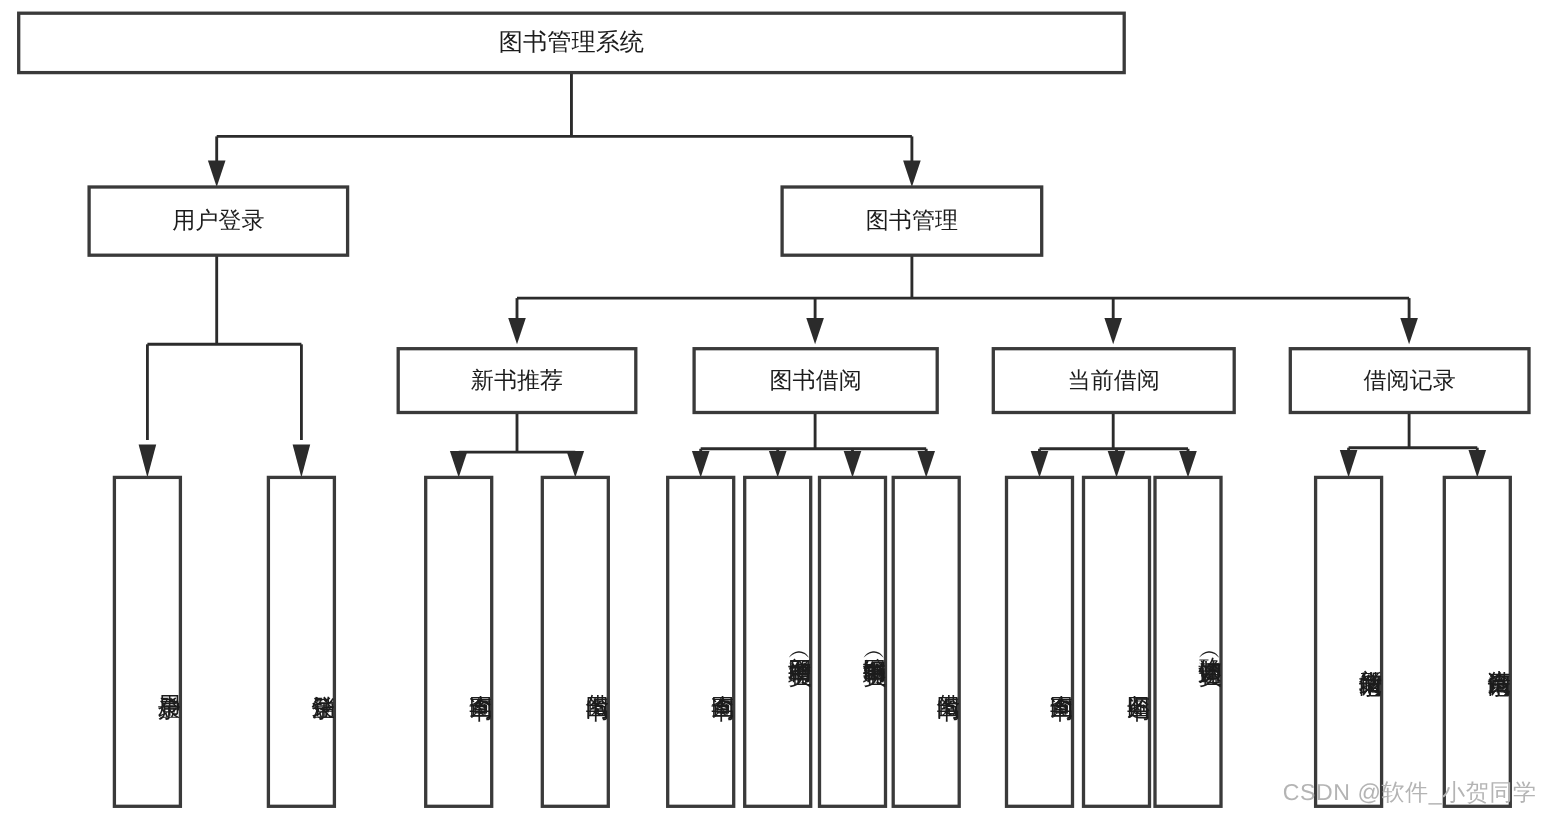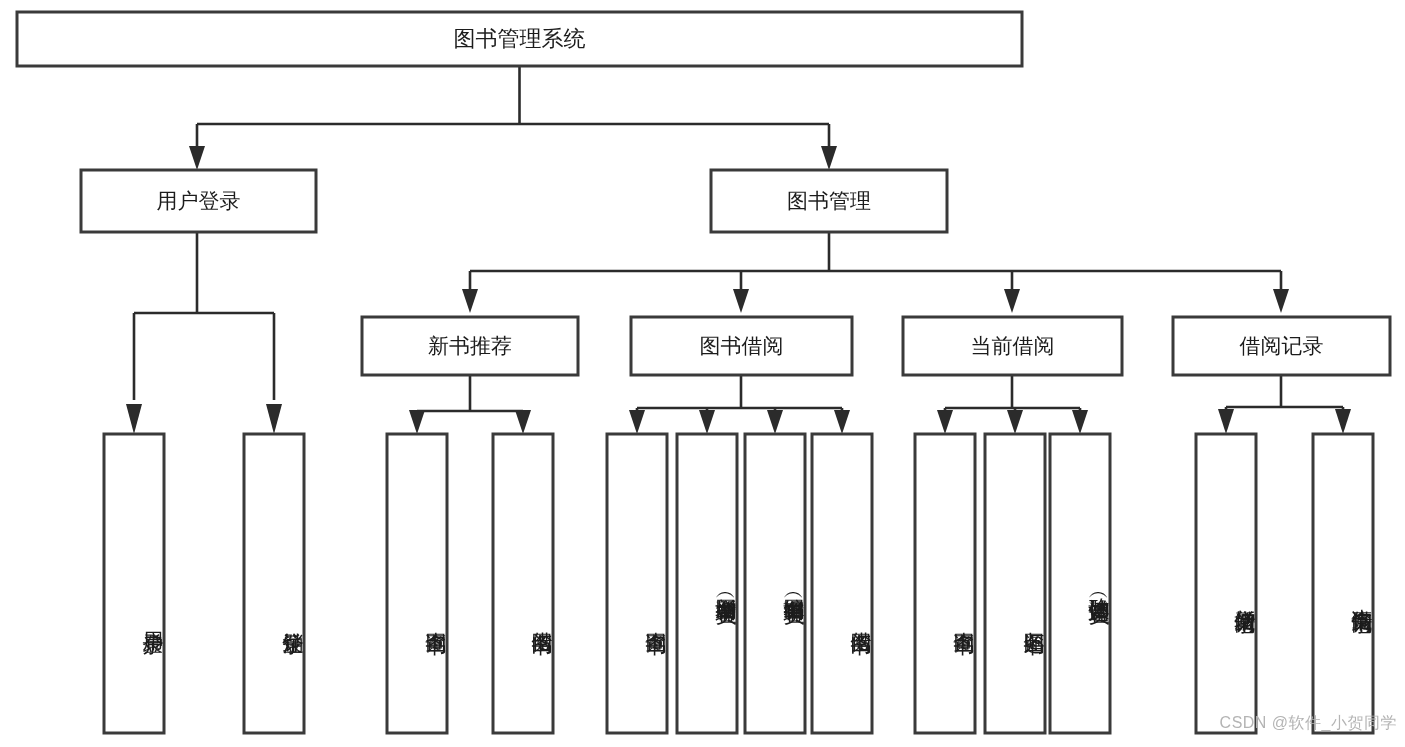--- a/index.html
+++ b/index.html
@@ -70,21 +70,21 @@
     display: flex;
     align-items: flex-start;
     justify-content: center;
     pointer-events: none;
   }
   #watermark {
     position: absolute;
     right: 8px;
     bottom: 5px;
     font-family: "Liberation Sans", "DejaVu Sans", sans-serif;
-    font-size: 16px;
+    font-size: 21px;
     color: #b4b4b4;
     letter-spacing: 0.5px;
     white-space: nowrap;
   }
 </style>
 </head>
 <body>
 
 <div id="diagram-root">
 

